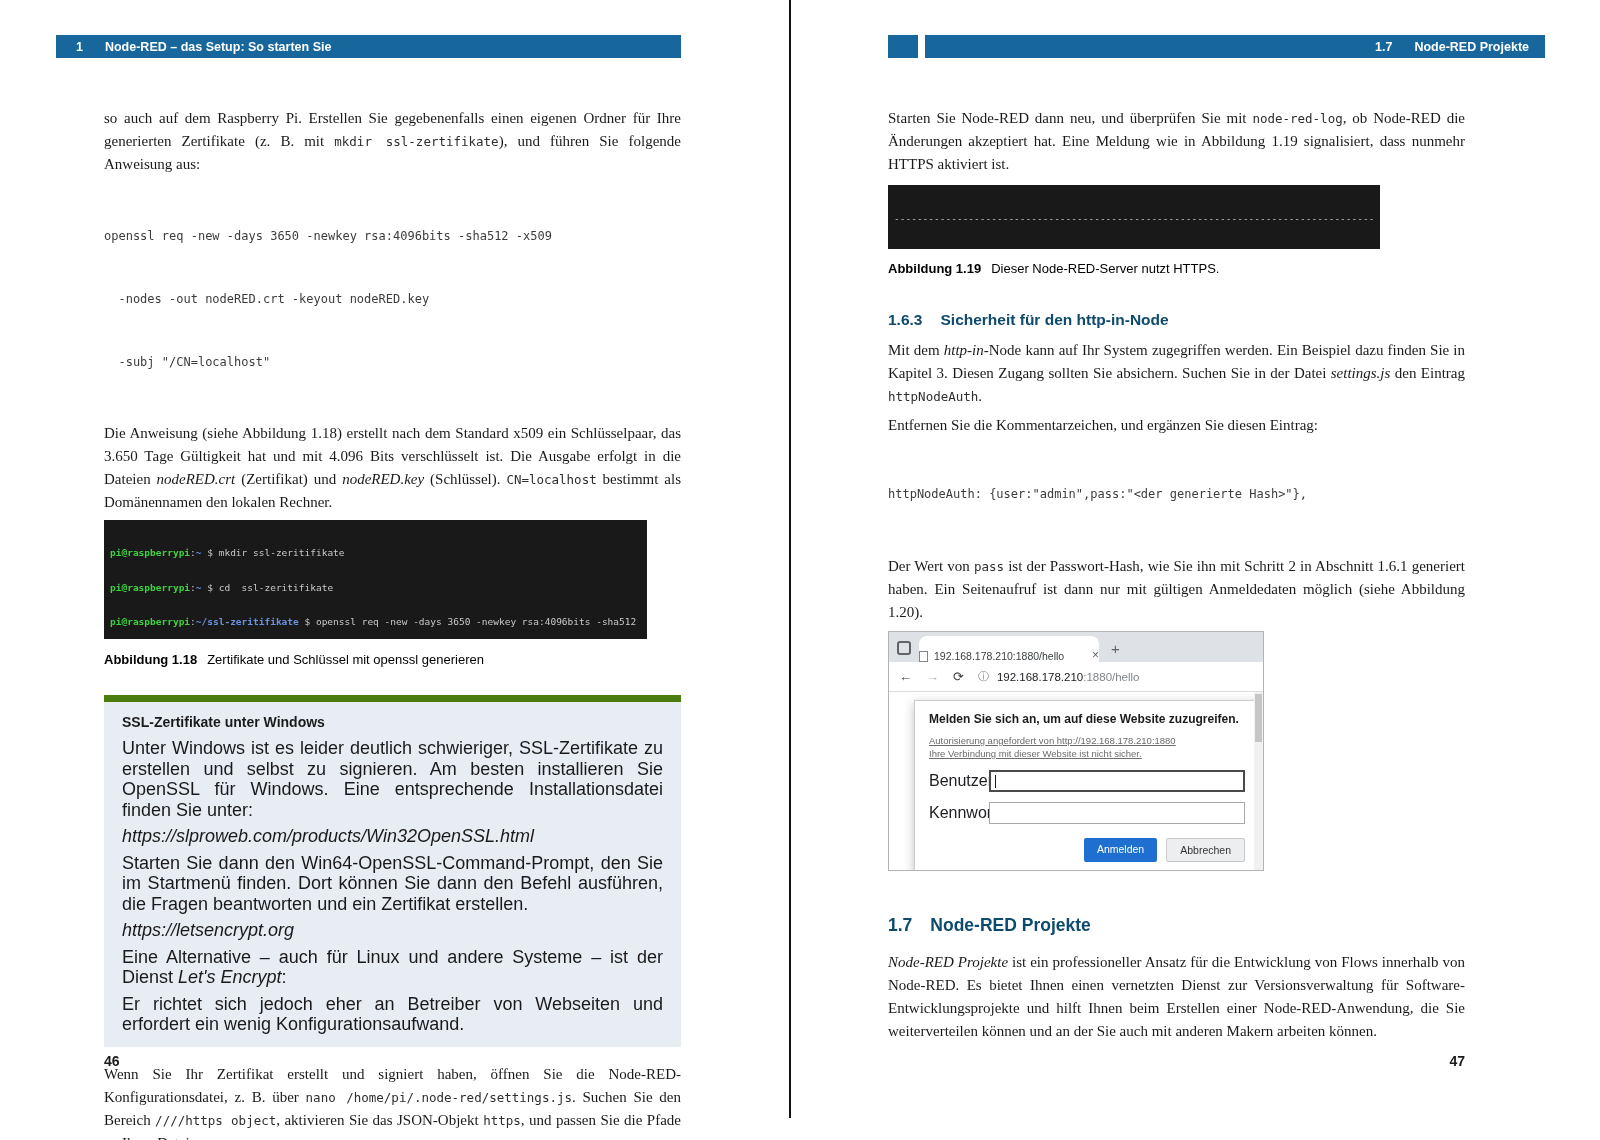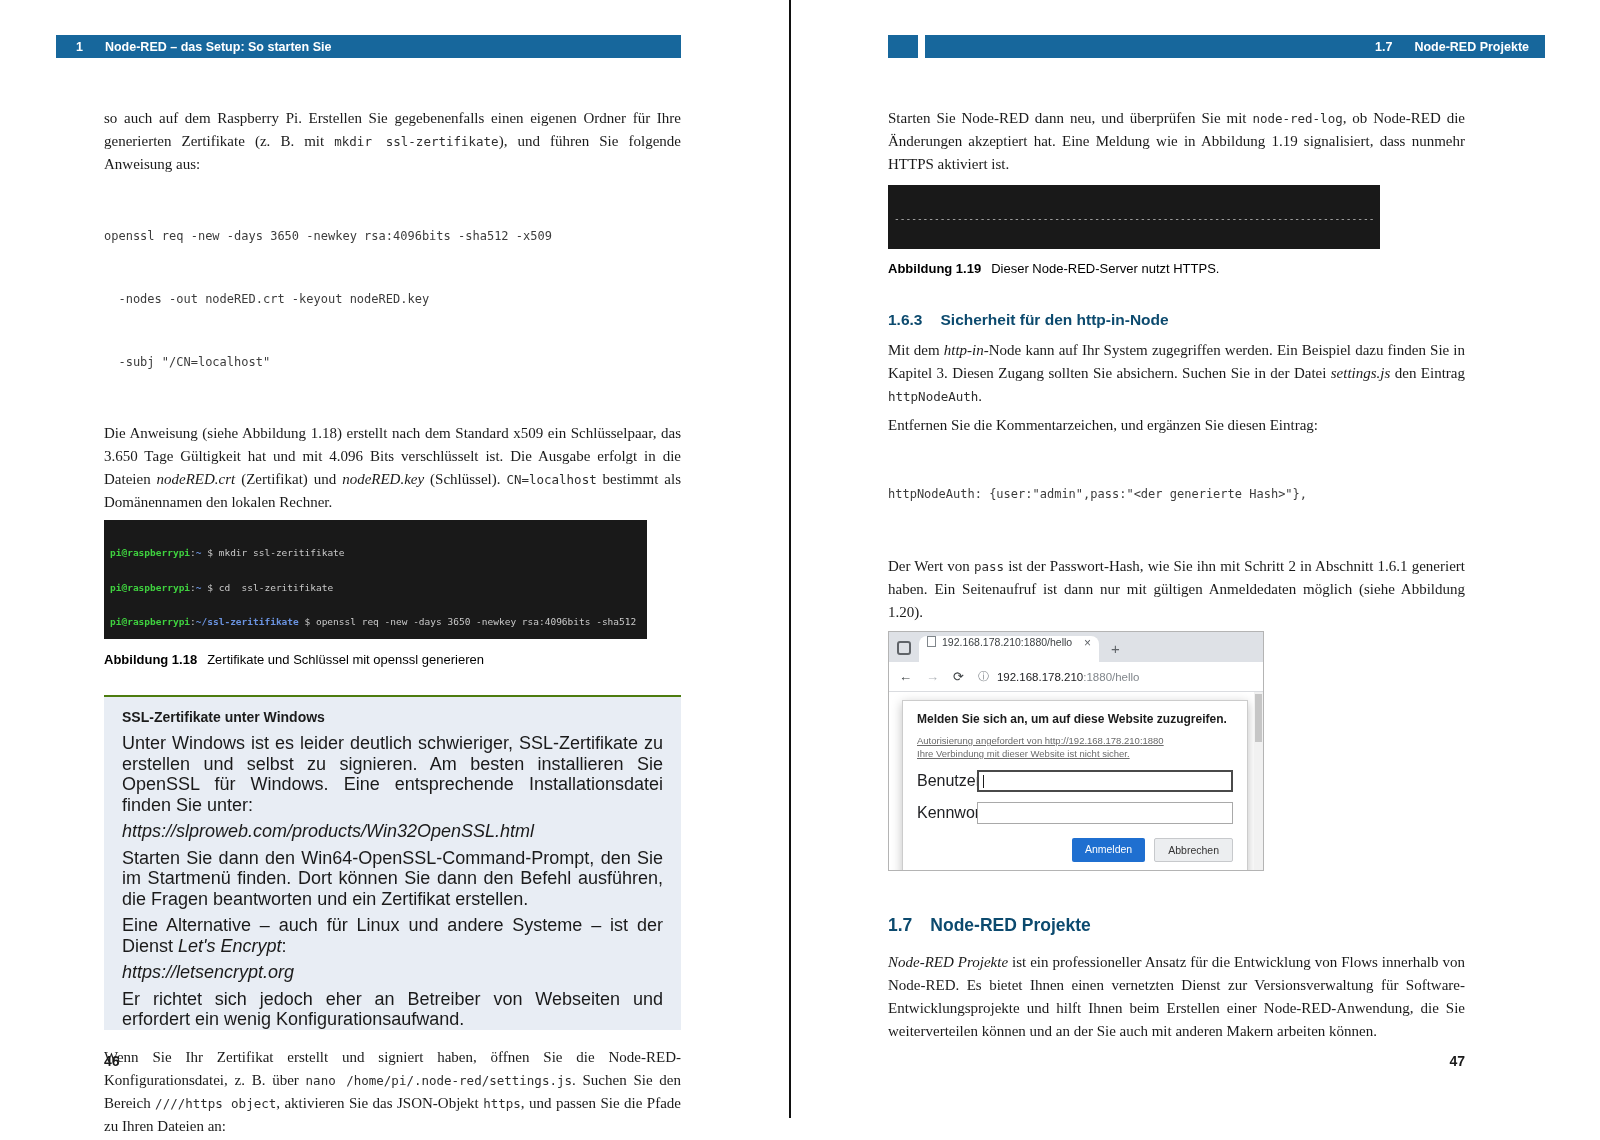--- a/index.html
+++ b/index.html
@@ -32,21 +32,21 @@
   .terminal { background:#191919; color:#c9c9c9; font-family:"DejaVu Sans Mono", monospace;
               white-space:pre; overflow:hidden; }
   .term18 { width:543px; height:119px; font-size:9.5px; line-height:11.5px; padding:4px 6px; }
   .term19 { width:492px; height:64px;  font-size:9.5px; line-height:12px;   padding:4px 6px; }
   .seg-g { color:#3fd23f; font-weight:bold; }
   .seg-b { color:#6a93e0; font-weight:bold; }
 
   .caption { font-family:"Liberation Sans", sans-serif; font-size:13px; color:#000; }
   .cap-label { font-weight:bold; margin-right:10px; }
 
-  .infobox { background:#e8edf4; border-top:2px solid #4d7c0f; padding:12px 18px 0;
+  .infobox { background:#e8edf4; border-top:7px solid #4d7c0f; padding:12px 18px 12px;
              font-family:"Liberation Sans", sans-serif; }
   .box-title { font-weight:bold; font-size:14px; margin-bottom:8px; }
   .box-para  { font-size:18px; line-height:20.5px; margin-bottom:6px; text-align:justify; }
   .box-para:last-child { margin-bottom:0; }
 
   .heading { font-family:"Liberation Sans", sans-serif; font-weight:bold; color:#0c4a6e; }
   .h-sub { font-size:15.5px; }
   .h-sec { font-size:17.5px; }
   .h-num { margin-right:18px; }
 
@@ -54,41 +54,41 @@
              font-weight:bold; font-size:14px; color:#1a1a1a; }
   .pagenum-left  { left:104px; }
   .pagenum-right { left:888px; width:577px; text-align:right; }
 
   
   .browser { width:376px; border:1px solid #b4b4b4; background:#fff;
              font-family:"Liberation Sans", sans-serif; }
   .tabstrip { height:30px; background:#dee1e6; display:flex; align-items:flex-end; padding-left:6px; }
   .tab-panel-icon { width:14px; height:14px; border:2px solid #5f6368; border-radius:3px;
                     margin:0 8px 7px 2px; flex-shrink:0; }
-  .tab { height:26px; background:#fff; border-radius:8px 8px 0 0; display:flex; align-items:flex-start;
-         padding:0 8px; width:180px; }
+  .tab { height:26px; background:#fff; border-radius:8px 8px 0 0; display:flex; align-items:flex-end;
+         padding:0 0; width:180px; }
   .favicon { width:9px; height:11px; border:1px solid #80868b; background:#fff; margin-right:6px; flex-shrink:0; }
   .tab-title { font-size:10.5px; color:#3c4043; flex:1; white-space:nowrap; overflow:hidden; }
   .tab-close { font-size:12px; color:#5f6368; margin-left:4px; }
   .newtab { font-size:15px; color:#5f6368; margin:0 0 5px 12px; }
   .toolbar { height:30px; background:#fff; border-bottom:1px solid #dadce0;
              display:flex; align-items:center; padding:0 10px; }
   .nav-icon { font-size:13px; margin-right:14px; }
   .nav-back { color:#3c4043; }
   .nav-fwd  { color:#b0b4b9; }
   .nav-reload { color:#3c4043; }
   .urlbar { display:flex; align-items:center; flex:1; }
   .info-icon { font-size:11px; color:#80868b; margin-right:8px; }
   .url-host { font-size:11.5px; color:#202124; }
   .url-path { font-size:11.5px; color:#80868b; }
   .viewport { position:relative; height:178px; background:#fff; overflow:hidden; }
   .scrollbar { position:absolute; right:0; top:0; width:9px; height:100%; background:#f1f1f1; }
   .scroll-thumb { position:absolute; right:1px; top:2px; width:7px; height:48px; background:#c6c6c6; }
 
-  .auth-dialog { position:absolute; left:13px; top:8px; width:346px; background:#fff;
+  .auth-dialog { position:absolute; left:25px; top:8px; width:346px; background:#fff;
                  border:1px solid #cccccc; box-shadow:0 3px 10px rgba(0,0,0,0.25);
                  padding:11px 14px 14px; }
   .dlg-title { font-size:12px; font-weight:bold; color:#1c1c1c; margin-bottom:8px; }
   .dlg-sub { font-size:9.5px; color:#6b6b6b; line-height:13px;text-decoration:underline; }
   .dlg-row { display:flex; align-items:center; margin-top:10px; }
   .dlg-label { font-size:16px; color:#202124; width:60px; flex-shrink:0; }
   .dlg-input { height:22px; flex:1; border:1px solid #a9a9a9; background:#fff; position:relative; }
   .dlg-input.focused { border:2px solid #4a4a4a; }
   .caret { position:absolute; left:4px; top:3px; width:1px; height:13px; background:#1a1a1a; }
   .dlg-buttons { display:flex; justify-content:flex-end; gap:9px; margin-top:14px; }
@@ -139,22 +139,22 @@
 
     <div class="caption mt13">
       <span class="cap-label">Abbildung 1.18</span><span class="cap-text">Zertifikate und Schlüssel mit openssl generieren</span>
     </div>
 
     <div class="infobox mt28">
       <div class="box-title">SSL-Zertifikate unter Windows</div>
       <p class="box-para">Unter Windows ist es leider deutlich schwieriger, SSL-Zertifikate zu erstellen und selbst zu signieren. Am besten installieren Sie OpenSSL für Windows. Eine entsprechende Installationsdatei finden Sie unter:</p>
       <p class="box-para"><span class="seg-i">https://slproweb.com/products/Win32OpenSSL.html</span></p>
       <p class="box-para">Starten Sie dann den Win64-OpenSSL-Command-Prompt, den Sie im Startmenü finden. Dort können Sie dann den Befehl ausführen, die Fragen beantworten und ein Zertifikat erstellen.</p>
+      <p class="box-para"><span class="seg-i">https://letsencrypt.org</span></p>
       <p class="box-para">Eine Alternative – auch für Linux und andere Systeme – ist der Dienst <span class="seg-i">Let's Encrypt</span>:</p>
-      <p class="box-para"><span class="seg-i">https://letsencrypt.org</span></p>
       <p class="box-para">Er richtet sich jedoch eher an Betreiber von Webseiten und erfordert ein wenig Konfigurationsaufwand.</p>
     </div>
 
     <p class="para mt16">Wenn Sie Ihr Zertifikat erstellt und signiert haben, öffnen Sie die Node-RED-Konfigurationsdatei, z. B. über <span class="seg-code">nano /home/pi/.node-red/settings.js</span>. Suchen Sie den Bereich <span class="seg-code">////https object</span>, aktivieren Sie das JSON-Objekt <span class="seg-code">https</span>, und passen Sie die Pfade zu Ihren Dateien an:</p>
 
     <div class="codeblock mt8">
       
       
       
       

